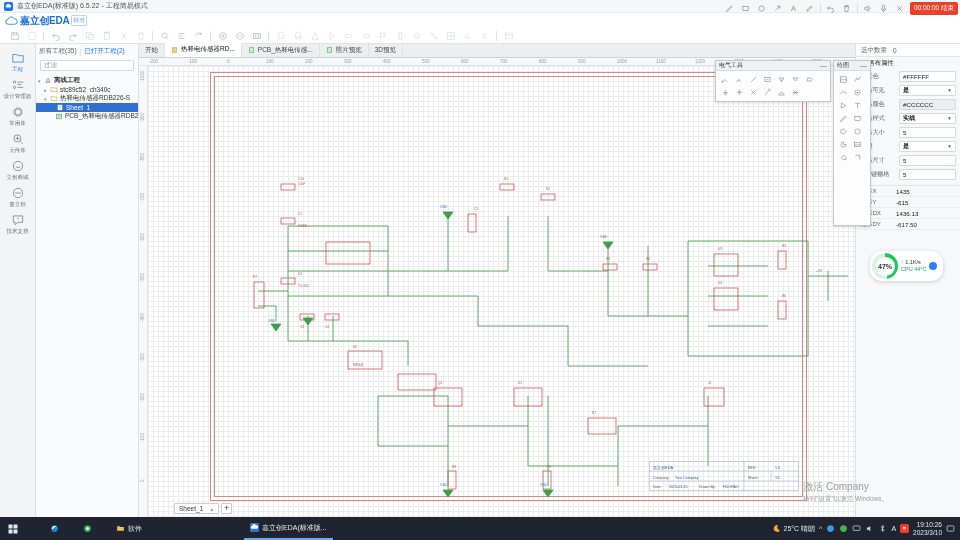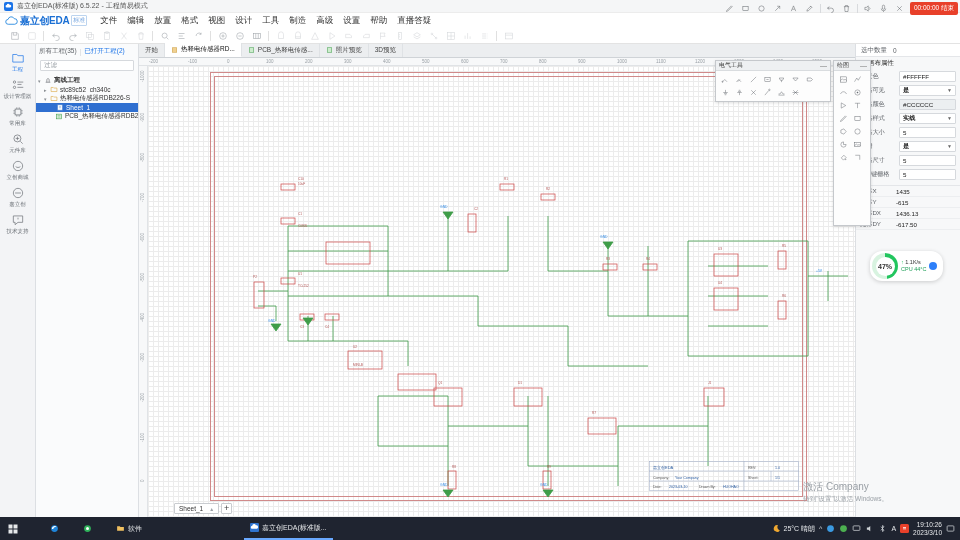--- a/index.html
+++ b/index.html
@@ -200,34 +200,20 @@
   </div>
 
   <div class="menubar">
     <div class="logo">
       <svg class="logo-cloud" viewBox="0 0 28 20">
         <path d="M7 17a5.2 5.2 0 01-.4-10.4A7 7 0 0119.8 5 4.9 4.9 0 0121 17z" fill="none" stroke="#2e8de0" stroke-width="2"></path>
       </svg>
       <span class="logo-text">嘉立创EDA</span>
       <span class="logo-sub">标准</span>
     </div>
-    <div id="menu-items" style="display:flex;">
-        <div class="menu-item">文件</div>
-        <div class="menu-item">编辑</div>
-        <div class="menu-item">放置</div>
-        <div class="menu-item">格式</div>
-        <div class="menu-item">视图</div>
-        <div class="menu-item">设计</div>
-        <div class="menu-item">工具</div>
-        <div class="menu-item">制造</div>
-        <div class="menu-item">高级</div>
-        <div class="menu-item">设置</div>
-        <div class="menu-item">帮助</div>
-        <div class="menu-item">直播答疑</div>
-      </div>
   </div>
 
   <div class="toolbar">
     <div class="tb-btn">
         <svg viewBox="0 0 24 24">
           <path d="M4 4h13l3 3v13H4z"></path>
           <path d="M8 4v6h8V4"></path>
         </svg>
       </div>
     <div class="tb-btn dim">

